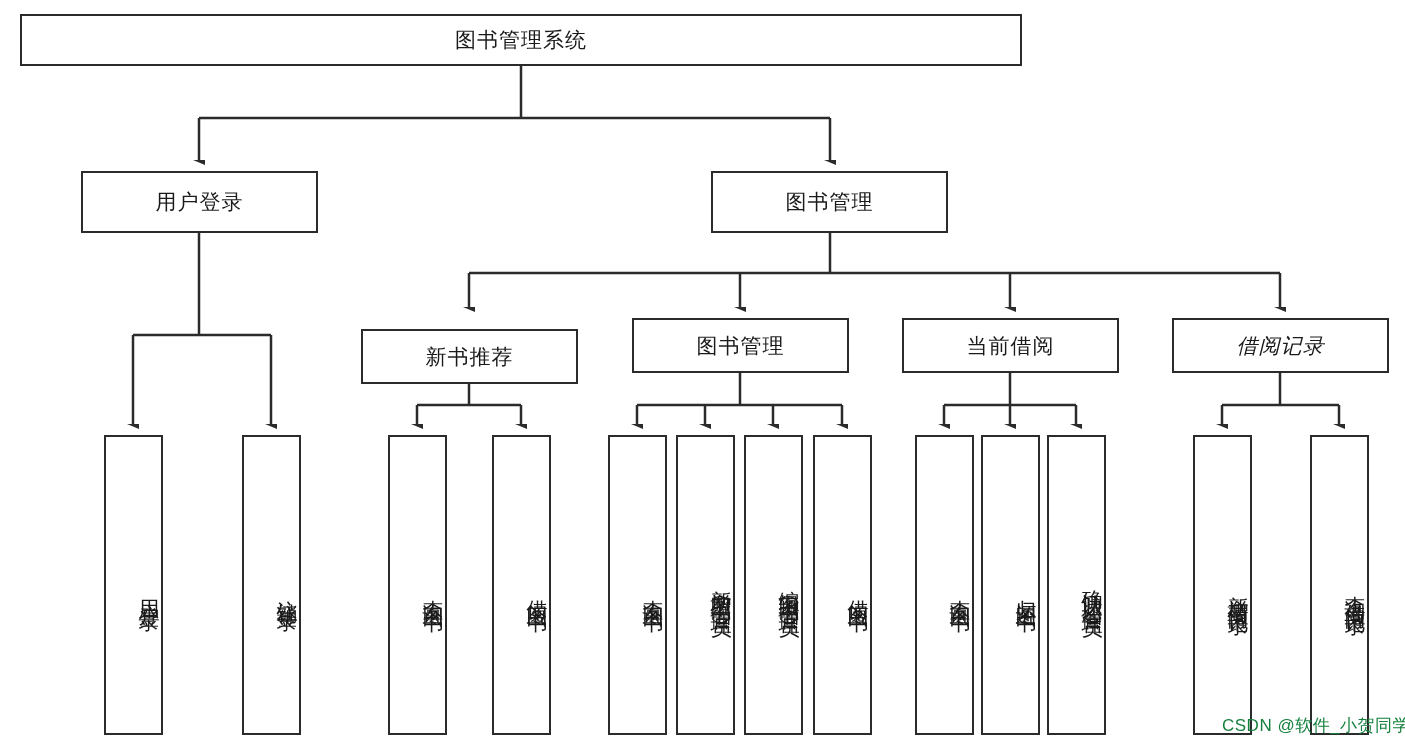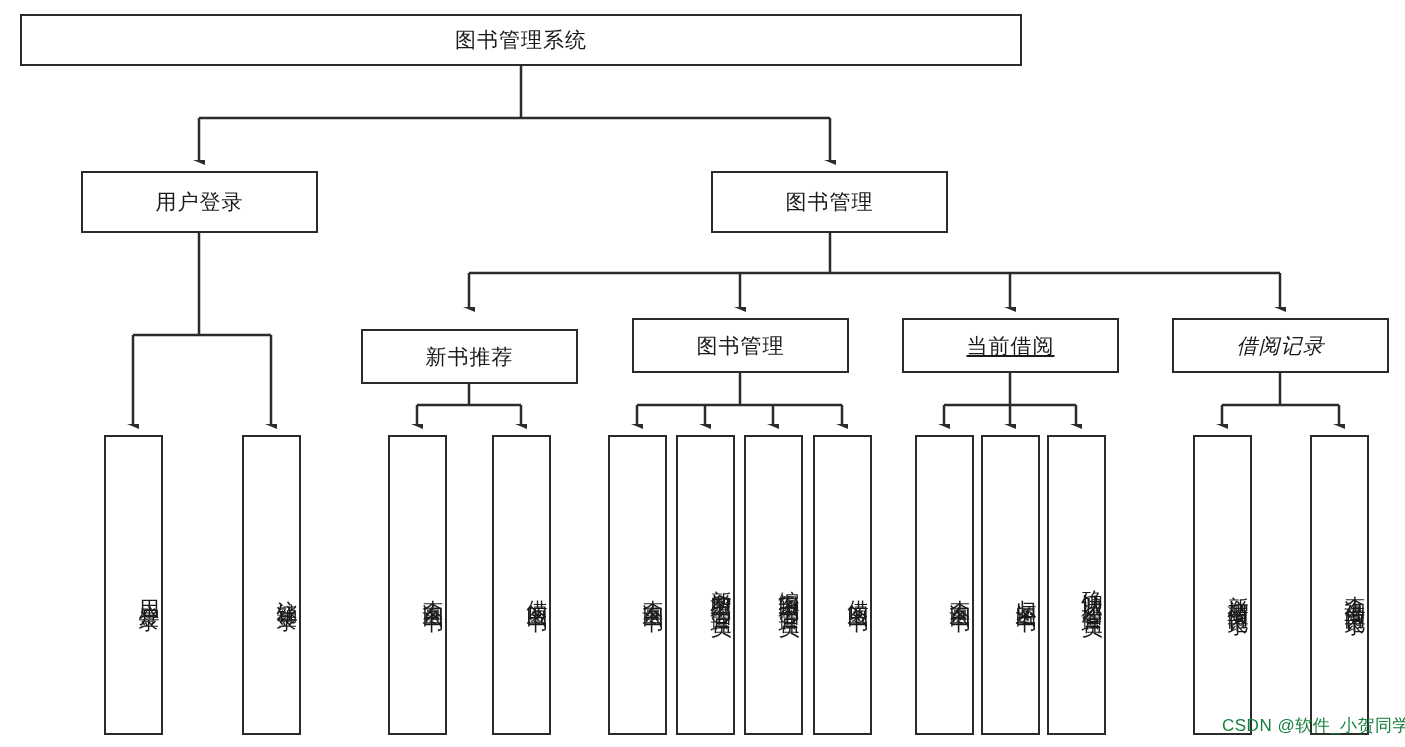--- a/index.html
+++ b/index.html
@@ -136,21 +136,21 @@
   <div class="node hbox" style="left:711px; top:171px; width:237px; height:62px;">
     <span>图书管理</span>
   </div>
 
   <div class="node hbox" style="left:361px; top:318px; width:217px; height:55px;margin-top:11px;">
     <span>新书推荐</span>
   </div>
   <div class="node hbox" style="left:632px; top:318px; width:217px; height:55px;">
     <span>图书管理</span>
   </div>
-  <div class="node hbox" style="left:902px; top:318px; width:217px; height:55px;text-decoration:underline;">
+  <div class="node hbox" style="left:902px; top:318px; width:217px; height:55px;">
     <span>当前借阅</span>
   </div>
   <div class="node hbox" style="left:1172px; top:318px; width:217px; height:55px;font-style:italic;">
     <span>借阅记录</span>
   </div>
 
   <div class="node leaf" style="left:104px; top:435px; width:59px; height:300px;">
     <span class="vtext">用户登录</span>
   </div>
   <div class="node leaf" style="left:242px; top:435px; width:59px; height:300px;">

